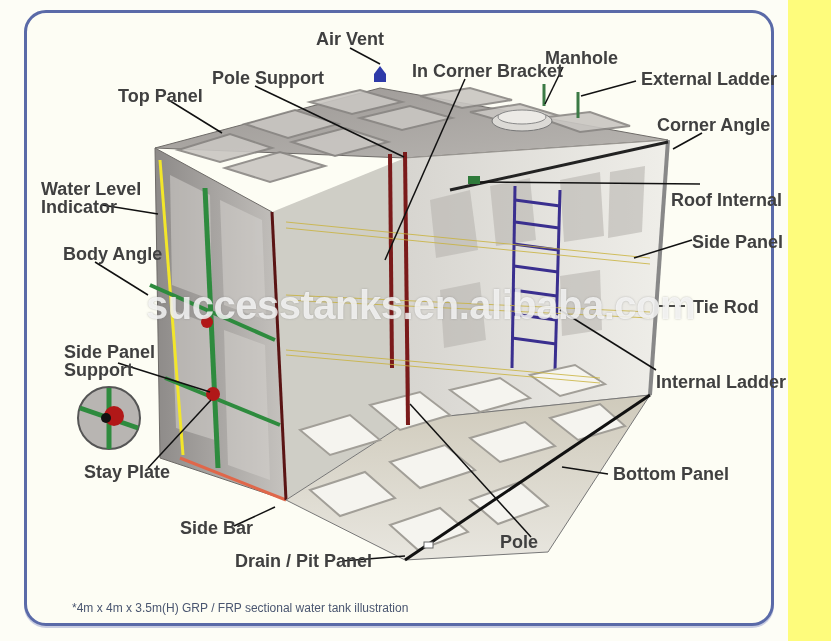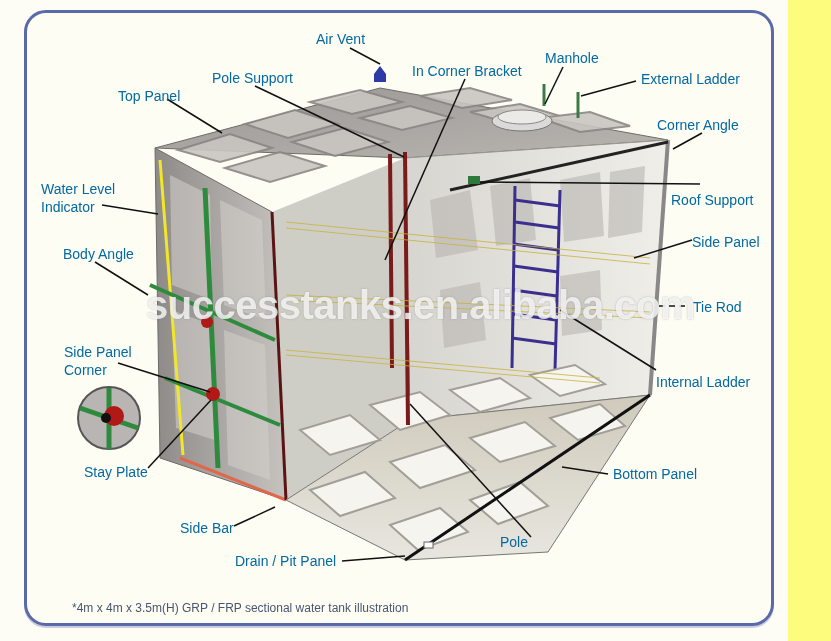--- a/index.html
+++ b/index.html
@@ -1,20 +1,20 @@
 <!DOCTYPE html>
 <html><head>
 <meta charset="utf-8">
 <style>
   html,body{margin:0;padding:0;}
   body{width:831px;height:641px;position:relative;overflow:hidden;background:#fdfdf6;font-family:"Liberation Sans",sans-serif;}
   .yellow-strip{position:absolute;left:788px;top:0;width:43px;height:641px;background:#fefc7c;}
   .frame{position:absolute;left:24px;top:10px;width:750px;height:616px;border:3px solid #5a6aa8;border-radius:22px;background:#fdfdf4;box-sizing:border-box;box-shadow:0 2px 0 #c9cde2;}
   svg.art{position:absolute;left:0;top:0;}
-  .lbl{position:absolute;font-weight:normal;font-size:14px;color:#0369a1;white-space:nowrap;line-height:17px;}
+  .lbl{position:absolute;font-weight:bold;font-size:18px;color:#404040;white-space:nowrap;line-height:17px;}
   .caption{position:absolute;left:44px;top:601px;font-size:12px;color:#4a5670;white-space:nowrap;margin-left:28px;}
   .wm{position:absolute;left:146px;top:283px;font-size:40px;font-weight:bold;color:rgba(255,255,255,0.78);letter-spacing:-0.5px;white-space:nowrap;text-shadow:0 0 2px rgba(120,120,120,.5);}
 </style>
 </head>
 <body>
 
 <div class="yellow-strip"></div>
 <div class="frame"></div>
 
 <svg class="art" width="831" height="641" viewBox="0 0 831 641">
@@ -168,26 +168,26 @@
 
 <div class="lbl" style="left:316px;top:31px">Air Vent</div>
 <div class="lbl" style="left:412px;top:63px">In Corner Bracket</div>
 <div class="lbl" style="left:545px;top:50px">Manhole</div>
 <div class="lbl" style="left:641px;top:71px">External Ladder</div>
 <div class="lbl" style="left:118px;top:88px">Top Panel</div>
 <div class="lbl" style="left:212px;top:70px">Pole Support</div>
 <div class="lbl" style="left:657px;top:117px">Corner Angle</div>
 <div class="lbl" style="left:41px;top:181px">Water Level</div>
 <div class="lbl" style="left:41px;top:199px">Indicator</div>
-<div class="lbl" style="left:671px;top:192px">Roof Support</div>
+<div class="lbl" style="left:671px;top:192px">Roof Internal</div>
 <div class="lbl" style="left:63px;top:246px">Body Angle</div>
 <div class="lbl" style="left:692px;top:234px">Side Panel</div>
 <div class="lbl" style="left:693px;top:299px">Tie Rod</div>
 <div class="lbl" style="left:64px;top:344px">Side Panel</div>
-<div class="lbl" style="left:64px;top:362px">Corner</div>
+<div class="lbl" style="left:64px;top:362px">Support</div>
 <div class="lbl" style="left:656px;top:374px">Internal Ladder</div>
 <div class="lbl" style="left:84px;top:464px">Stay Plate</div>
 <div class="lbl" style="left:613px;top:466px">Bottom Panel</div>
 <div class="lbl" style="left:180px;top:520px">Side Bar</div>
 <div class="lbl" style="left:500px;top:534px">Pole</div>
 <div class="lbl" style="left:235px;top:553px">Drain / Pit Panel</div>
 
 <div class="caption">*4m x 4m x 3.5m(H) GRP / FRP sectional water tank illustration</div>
 
 </body></html>

